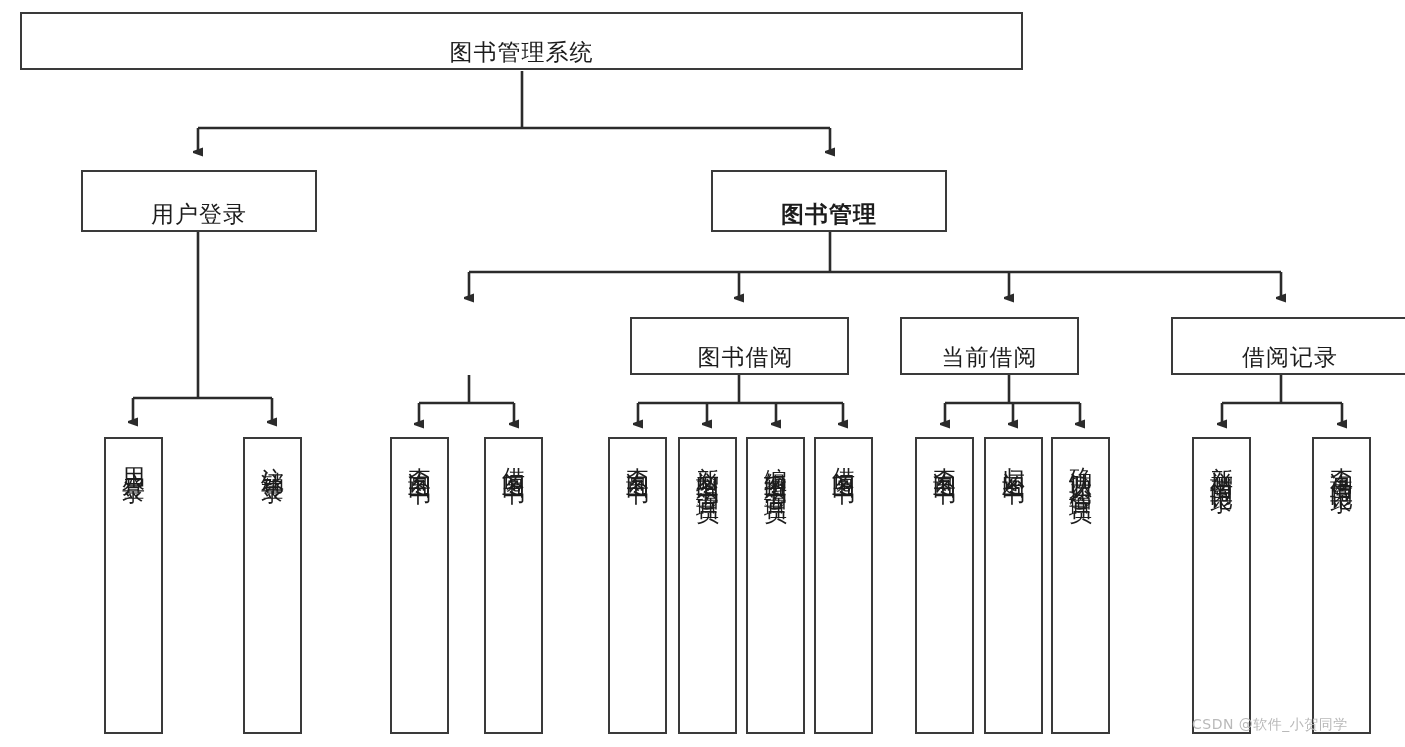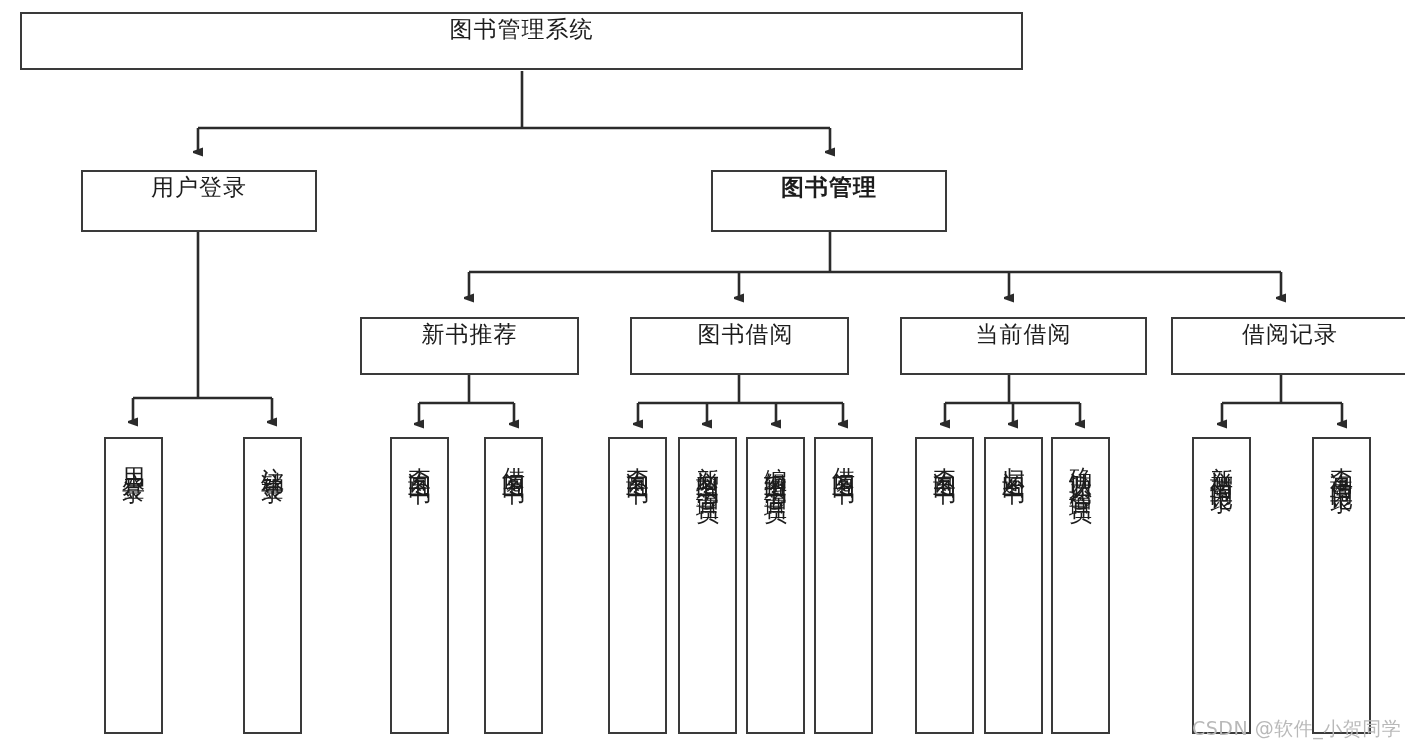--- a/index.html
+++ b/index.html
@@ -25,21 +25,21 @@
     width: 1405px;
     height: 747px;
     pointer-events: none;
   }
   .node {
     position: absolute;
     box-sizing: border-box;
     border: 2px solid #3a3a3a;
     background: #ffffff;
     display: flex;
-    align-items: flex-start;
+    align-items: flex-end;
     justify-content: center;
     color: #1c1c1c;
   }
   .node.horiz {
     font-size: 23px;
     letter-spacing: 1px;
   }
   .node.vert {
     font-size: 23px;
     padding-top: 10px;
@@ -48,21 +48,21 @@
   }
   .vert-text {
     writing-mode: vertical-rl;
     text-orientation: upright;
     letter-spacing: 5px;
     line-height: 1;
     white-space: nowrap;
   }
   .watermark {
     position: absolute;
-    font-size: 19px;
+    font-size: 14px;
     color: #b9b9b9;
     white-space: nowrap;
     letter-spacing: 0.5px;
   }
 </style>
 </head>
 <body>
 
 <div id="canvas">
 
@@ -120,27 +120,24 @@
     <span>图书管理系统</span>
   </div>
 
   <div class="node horiz" style="left:81px; top:170px; width:236px; height:62px;">
     <span>用户登录</span>
   </div>
   <div class="node horiz" style="left:711px; top:170px; width:236px; height:62px;font-weight:bold;">
     <span>图书管理</span>
   </div>
 
-  <div class="node horiz" style="left:360px; top:317px; width:219px; height:58px;">
-    <span>新书推荐</span>
-  </div>
   <div class="node horiz" style="left:630px; top:317px; width:219px; height:58px;padding-left:12px;">
     <span>图书借阅</span>
   </div>
-  <div class="node horiz" style="left:900px; top:317px; width:247px; height:58px;">
+  <div class="node horiz" style="left:900px; top:317px; width:179px; height:58px;">
     <span>当前借阅</span>
   </div>
   <div class="node horiz" style="left:1171px; top:317px; width:238px; height:58px;">
     <span>借阅记录</span>
   </div>
 
   <div class="node vert" style="left:104px; top:437px; width:59px; height:297px;">
     <span class="vert-text">用户登录</span>
   </div>
   <div class="node vert" style="left:243px; top:437px; width:59px; height:297px;">

